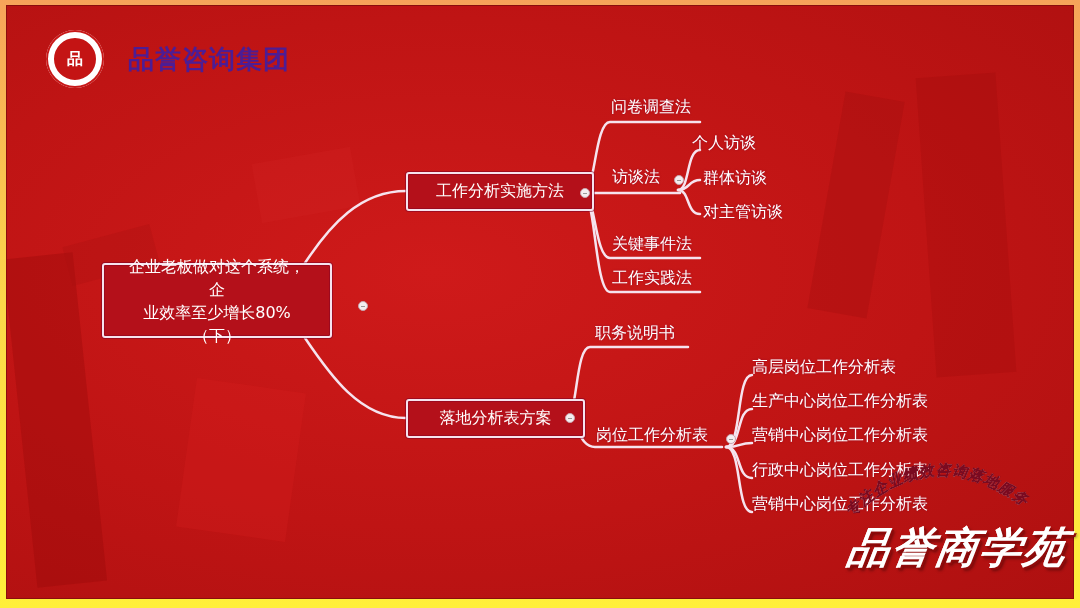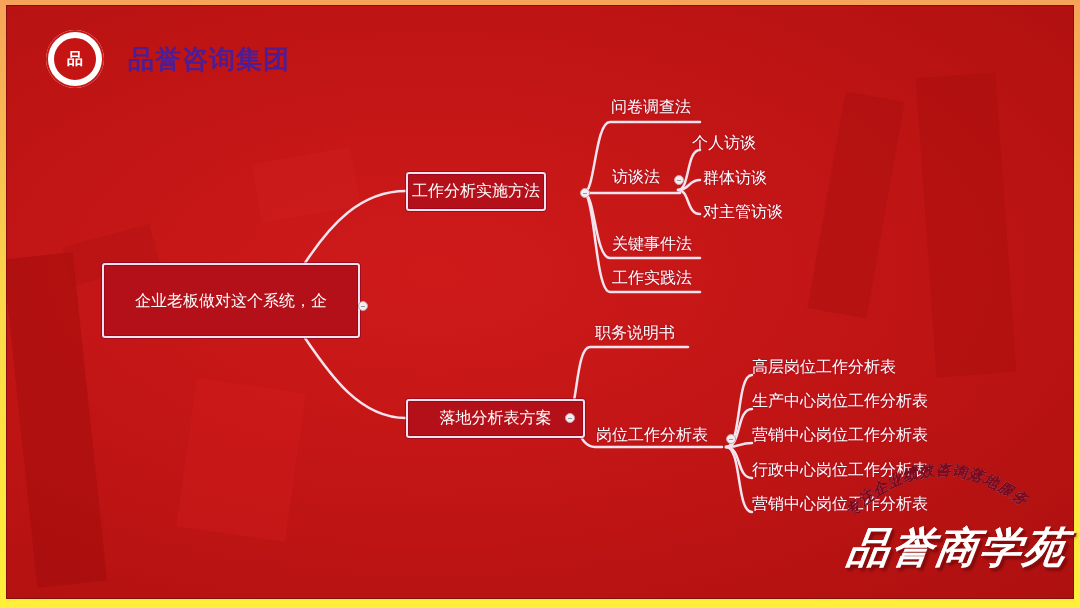--- a/index.html
+++ b/index.html
@@ -44,22 +44,22 @@
   .logo-en { font-family: "Liberation Serif", "DejaVu Serif", serif; font-size: 12px; font-weight: bold; letter-spacing: 1.6px; line-height: 16px; }
 
   svg.lines { position: absolute; left: 0; top: 0; }
 
   .node-box {
     position: absolute; border: 2.5px solid #f6e3ee; border-radius: 3px;
     background: #b4101a; color: #fff; box-sizing: border-box;
     display: flex; align-items: center; justify-content: center; text-align: center;
     box-shadow: 0 0 0 1px rgba(120,0,40,0.5), inset 0 0 0 1px rgba(120,0,40,0.4);
   }
-  .root { left: 102px; top: 263px; width: 258px; height: 75px; font-size: 16px; line-height: 23px; padding: 0 18px; }
-  .b1 { left: 406px; top: 172px; width: 140px; height: 39px; font-size: 16px; }
+  .root { left: 102px; top: 263px; width: 230px; height: 75px; font-size: 16px; line-height: 23px; padding: 0 18px; }
+  .b1 { left: 406px; top: 172px; width: 188px; height: 39px; font-size: 16px; }
   .b2 { left: 406px; top: 399px; width: 179px; height: 39px; font-size: 16px; font-family: Liberation Serif, serif; }
 
   .leaf {
     position: absolute; color: #fff; font-size: 16px; white-space: nowrap;
     text-shadow: 0 0 2px rgba(120,0,60,0.6);
   }
   .collapse {
     position: absolute; width: 10px; height: 10px; border-radius: 50%;
     background: #f4eef0; border: 1px solid #c9a3ad; box-sizing: border-box;
   }
@@ -120,20 +120,21 @@
   <path d="M726,447 C742,447 736,375 752,375"></path>
   <path d="M726,447 C742,447 736,409 752,409"></path>
   <path d="M726,447 C742,447 738,443 752,443"></path>
   <path d="M726,447 C742,447 736,478 752,478"></path>
   <path d="M726,447 C742,447 736,512 752,512"></path>
 </svg>
 
 <div class="node-box root">
   <div>
     <div>企业老板做对这个系统，企</div>
+    <div>业效率至少增长80%（下）</div>
   </div>
 </div>
 <div class="collapse" style="left:358px; top:301px;"></div>
 
 <div class="node-box b1">
   <span>工作分析实施方法</span>
 </div>
 <div class="collapse" style="left:580px; top:188px;"></div>
 
 <div class="leaf" style="left:611px; top:97px;">问卷调查法</div>

